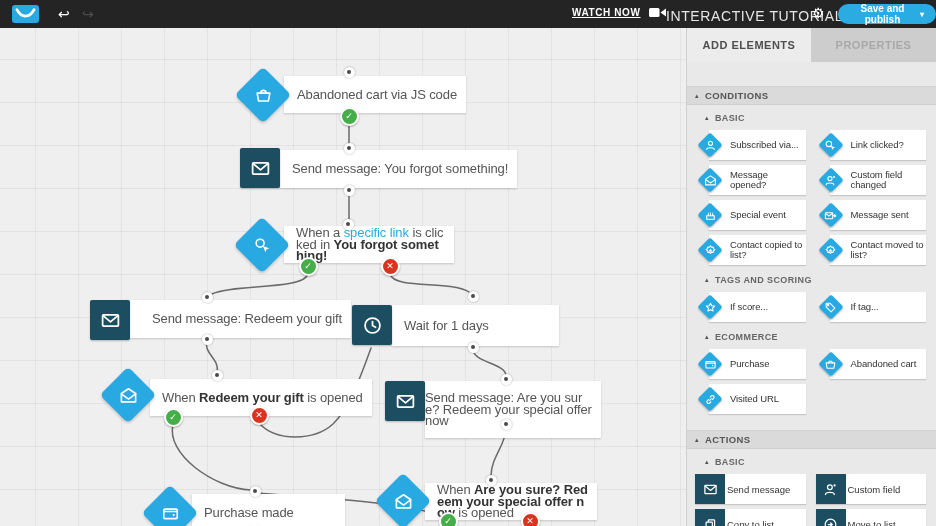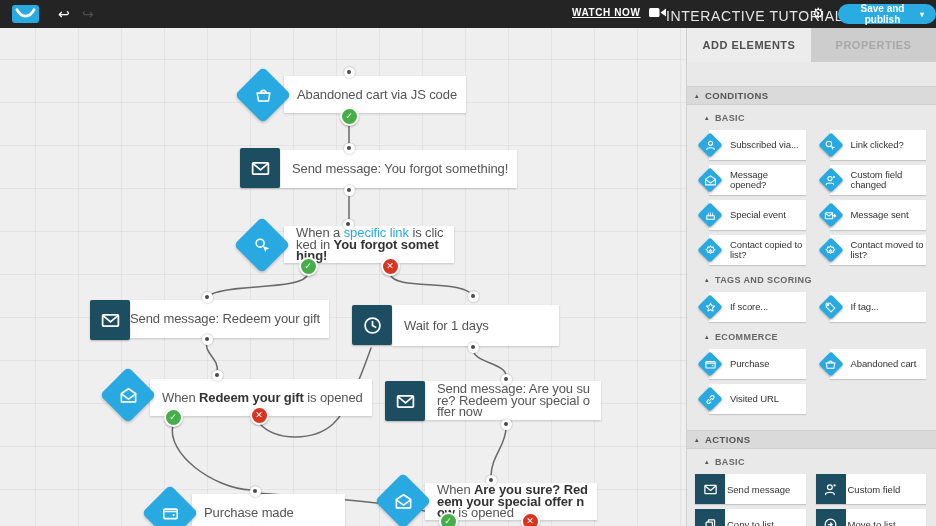--- a/index.html
+++ b/index.html
@@ -160,21 +160,21 @@
     </div>
     <div class="dot" style="left: 342.5px; top: 190.5px;"></div>
     <div class="badge check" style="left: 298.5px; top: 228.5px;">✓</div>
     <div class="badge cross" style="left: 380.5px; top: 228.5px;">✕</div>
     <div class="sq" style="left: 90px; top: 272px; width: 40px; height: 40px;">
       <svg width="21" height="21" viewBox="0 0 24 24" fill="none" stroke="#fff" stroke-width="2" stroke-linecap="round" stroke-linejoin="round">
         <rect x="3" y="5.5" width="18" height="13" rx="1"></rect>
         <path d="M3.5 6.5 12 13.5 20.5 6.5"></path>
       </svg>
     </div>
-    <div class="node-card nowrap" style="left: 130px; top: 272px; min-width: 165px; height: 38px; padding-left: 0;">
+    <div class="node-card nowrap" style="left: 130px; top: 272px; min-width: 165px; height: 38px; padding-left: 22px;">
       <span><span>Send message: Redeem your gift</span></span>
     </div>
     <div class="dot" style="left: 201.5px; top: 263.5px;"></div>
     <div class="dot" style="left: 201.5px; top: 305.5px;"></div>
     <div class="sq" style="left: 352px; top: 277px; width: 40px; height: 40px;">
       <svg width="21" height="21" viewBox="0 0 24 24" fill="none" stroke="#fff" stroke-width="2" stroke-linecap="round" stroke-linejoin="round">
         <circle cx="12" cy="12" r="8.5"></circle>
         <path d="M12 7.5V12l3.5 2"></path>
       </svg>
     </div>
@@ -195,21 +195,21 @@
     </div>
     <div class="dot" style="left: 211.5px; top: 341.5px;"></div>
     <div class="badge check" style="left: 163.5px; top: 379.5px;">✓</div>
     <div class="badge cross" style="left: 249.5px; top: 377.5px;">✕</div>
     <div class="sq" style="left: 385px; top: 353px; width: 40px; height: 40px;">
       <svg width="21" height="21" viewBox="0 0 24 24" fill="none" stroke="#fff" stroke-width="2" stroke-linecap="round" stroke-linejoin="round">
         <rect x="3" y="5.5" width="18" height="13" rx="1"></rect>
         <path d="M3.5 6.5 12 13.5 20.5 6.5"></path>
       </svg>
     </div>
-    <div class="node-card" style="left: 425px; top: 353px; min-width: 176px; width: 176px; height: 39px; padding-left: 12px; word-break: break-all; justify-content: flex-end;">
+    <div class="node-card" style="left: 425px; top: 353px; min-width: 176px; width: 176px; height: 57px; word-break: break-all; justify-content: flex-end;">
       <span><span>Send message: Are you sure? Redeem your special offer now</span></span>
     </div>
     <div class="dot" style="left: 500.5px; top: 345.5px;"></div>
     <div class="dot" style="left: 500.5px; top: 390.5px;"></div>
     <div class="dia" style="left: 142px; top: 457px; width: 56px; height: 56px;">
       <div class="dsh"></div>
       <svg width="19" height="19" viewBox="0 0 24 24" fill="none" stroke="#fff" stroke-width="2" stroke-linecap="round" stroke-linejoin="round">
         <rect x="3.5" y="6.5" width="17" height="12" rx="1.5"></rect>
         <path d="M3.5 9.5h17"></path>
         <circle cx="16" cy="14" r="1.4" fill="#fff" stroke="none"></circle>

